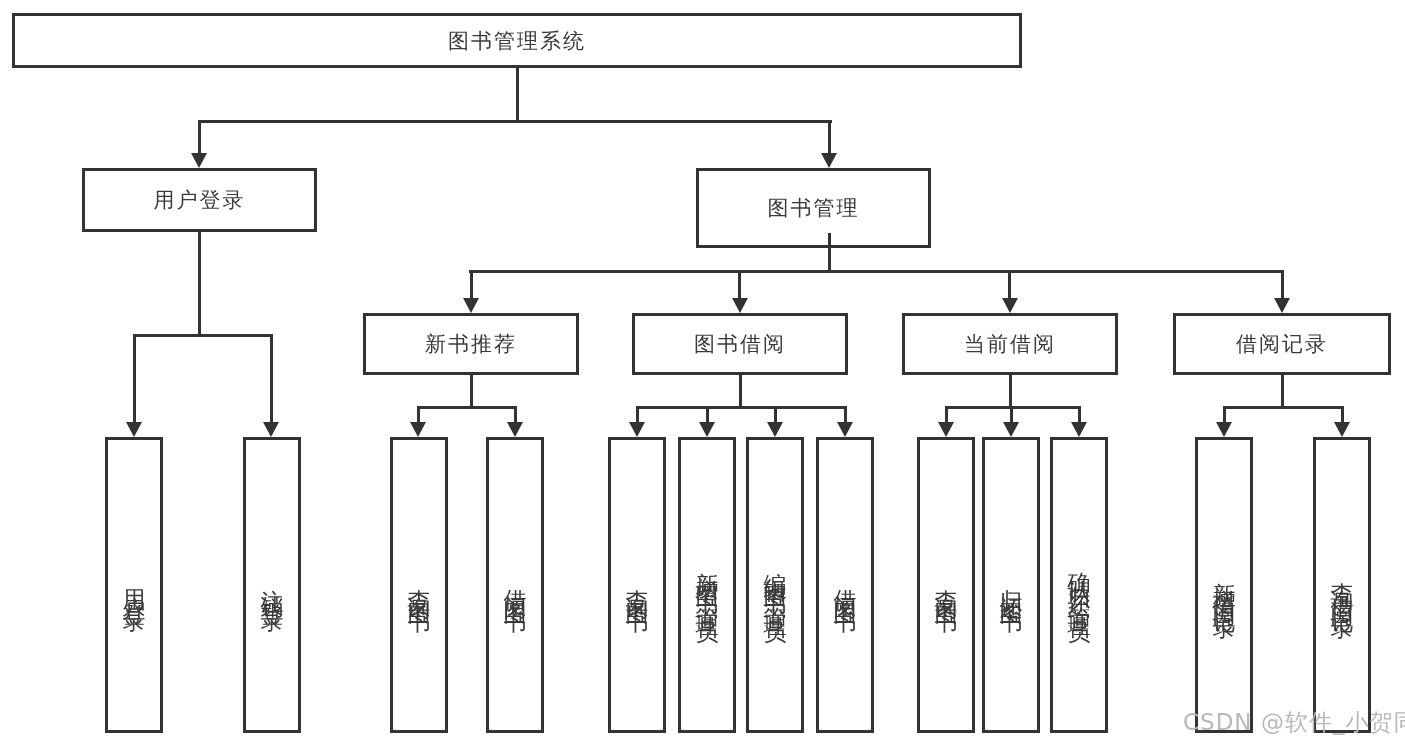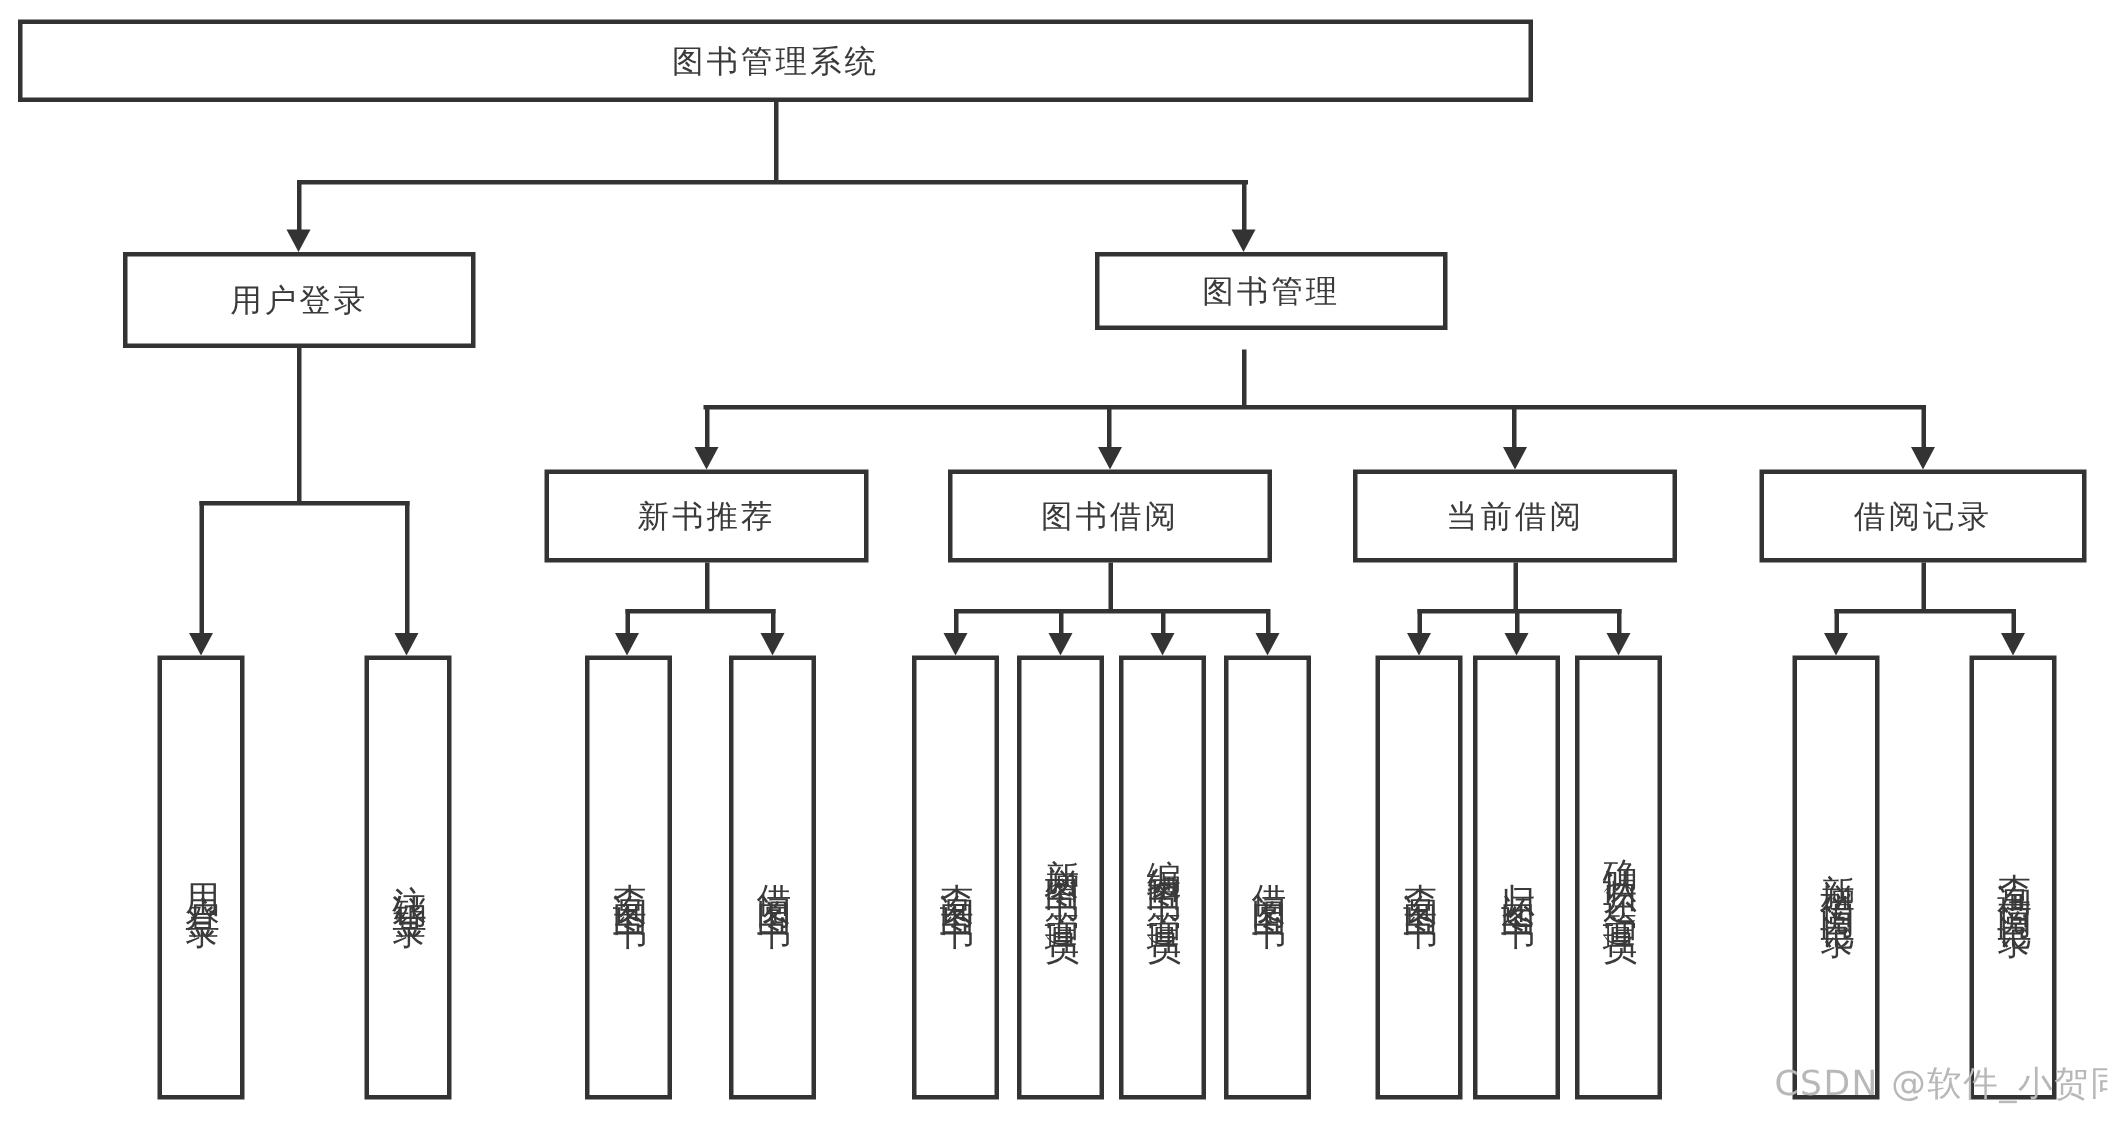--- a/index.html
+++ b/index.html
@@ -48,21 +48,21 @@
   <div class="vline" style="left:516px;top:68px;height:52px;"></div>
   <div class="hline" style="left:198px;top:120px;width:634px;"></div>
   <div class="vline" style="left:198px;top:120px;height:36px;"></div>
   <div class="arrow" style="left:191px;top:153px;"></div>
   <div class="vline" style="left:828px;top:120px;height:36px;"></div>
   <div class="arrow" style="left:821px;top:153px;"></div>
 
   <div class="box hbox" style="left:82px;top:168px;width:235px;height:64px;">
     <span>用户登录</span>
   </div>
-  <div class="box hbox" style="left:730px;top:168px;width:235px;height:52px;text-align:center;">
+  <div class="box hbox" style="left:696px;top:168px;width:235px;height:80px;text-align:center;">
     <span>图书管理</span>
   </div>
 
   <div class="vline" style="left:198px;top:232px;height:102px;"></div>
   <div class="hline" style="left:133px;top:334px;width:140px;"></div>
   <div class="vline" style="left:133px;top:334px;height:90px;"></div>
   <div class="arrow" style="left:126px;top:422px;"></div>
   <div class="vline" style="left:270px;top:334px;height:90px;"></div>
   <div class="arrow" style="left:263px;top:422px;"></div>
 

